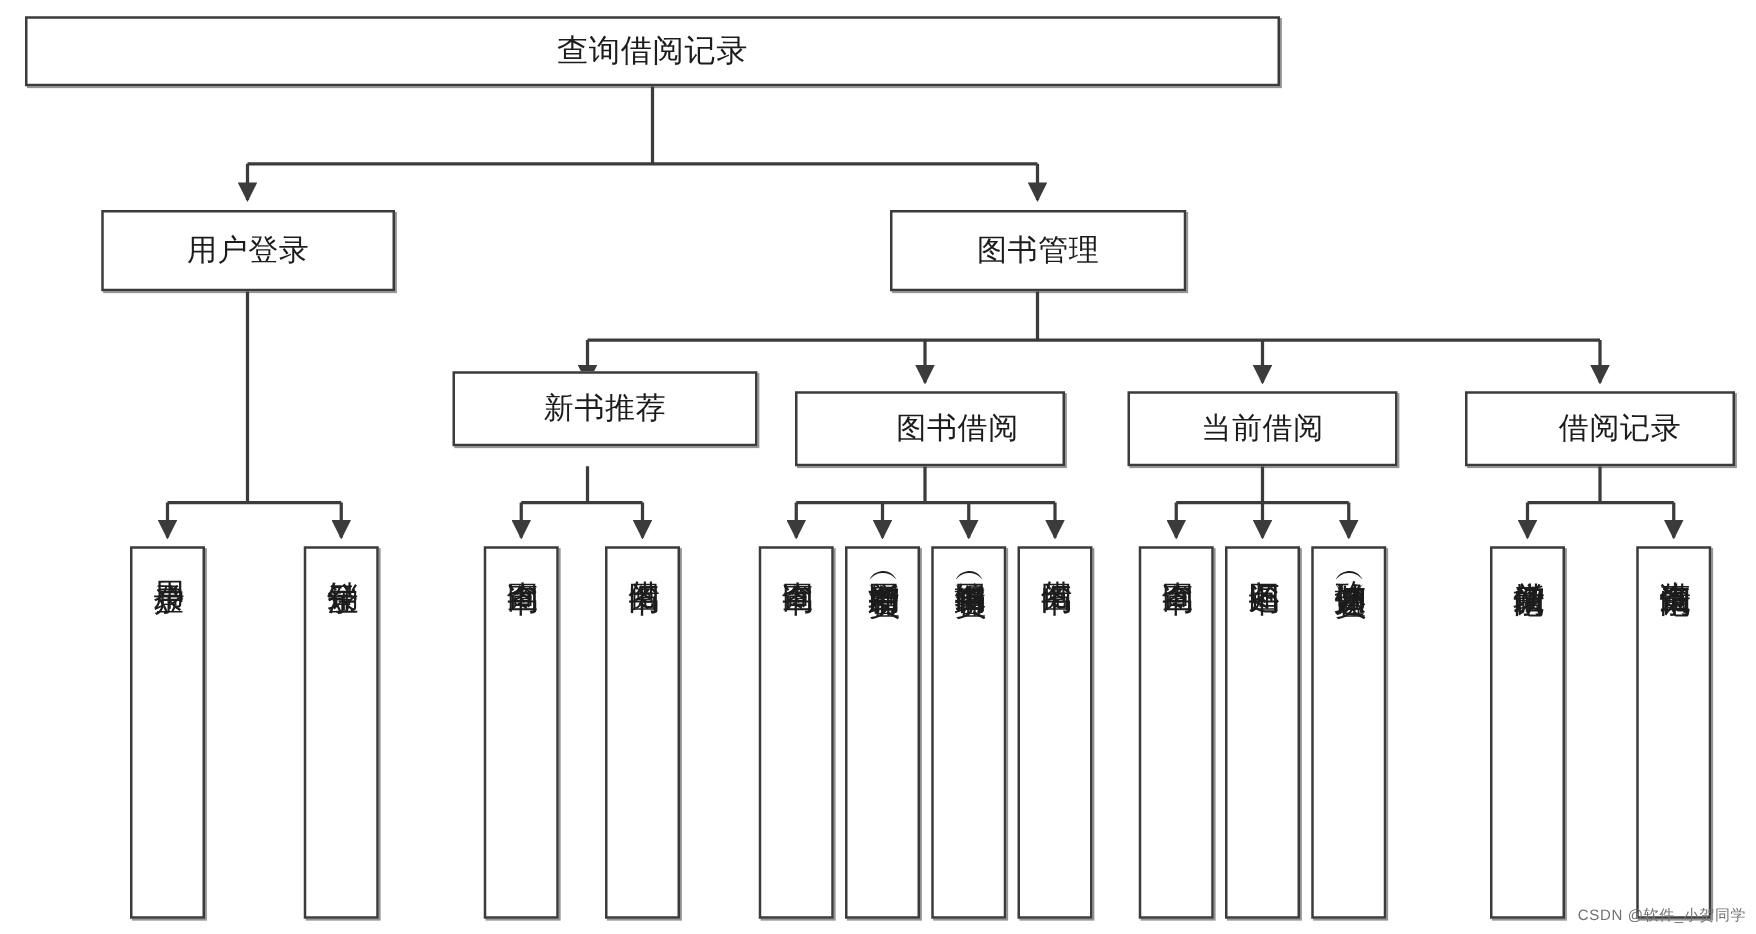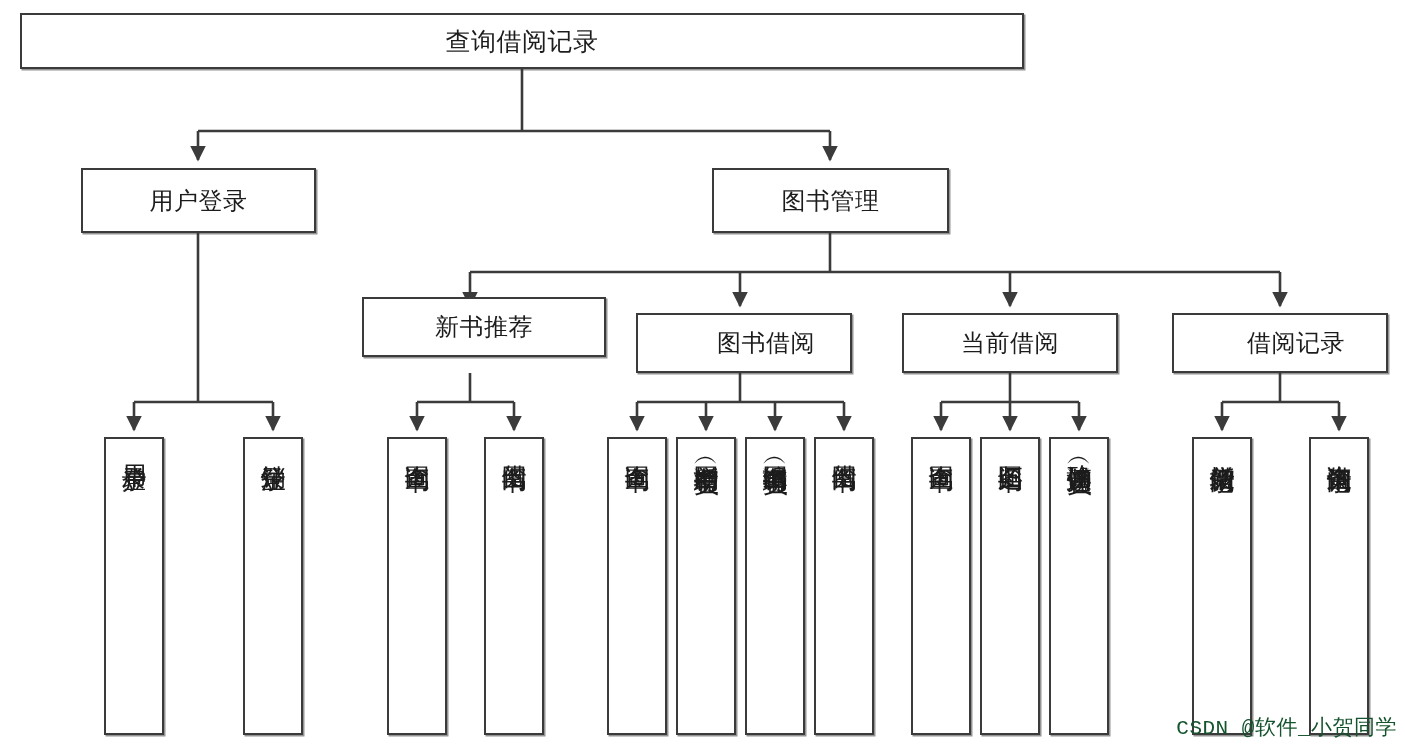--- a/index.html
+++ b/index.html
@@ -62,26 +62,25 @@
     text-orientation: upright;
     font-size: 25px;
     line-height: 1.02;
     letter-spacing: 1px;
     white-space: nowrap;
   }
   .watermark {
     position: absolute;
     right: 8px;
     bottom: 6px;
-    font-size: 21px;
-    color: #14532d;
+    font-size: 12px;
+    color: #737373;
     letter-spacing: 0.5px;
     z-index: 3;
     white-space: nowrap;
-    font-family: Liberation Mono, monospace;
   }
 </style>
 </head>
 <body>
 
 <div id="canvas">
 
   <svg id="edges" viewBox="0 0 1405 747" xmlns="http://www.w3.org/2000/svg">
     <defs>
       <marker id="arrow" viewBox="0 0 10 10" refX="9" refY="5" markerWidth="6" markerHeight="6" orient="auto-start-reverse">

